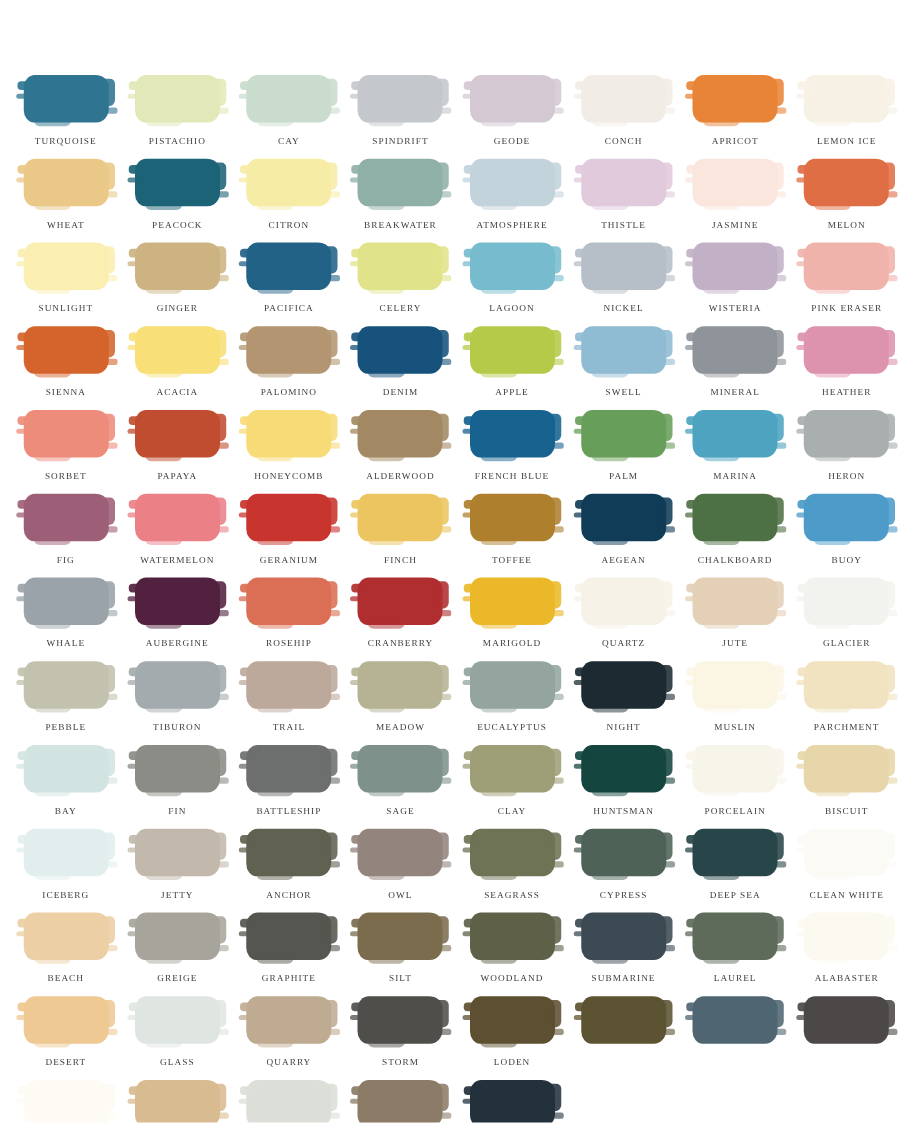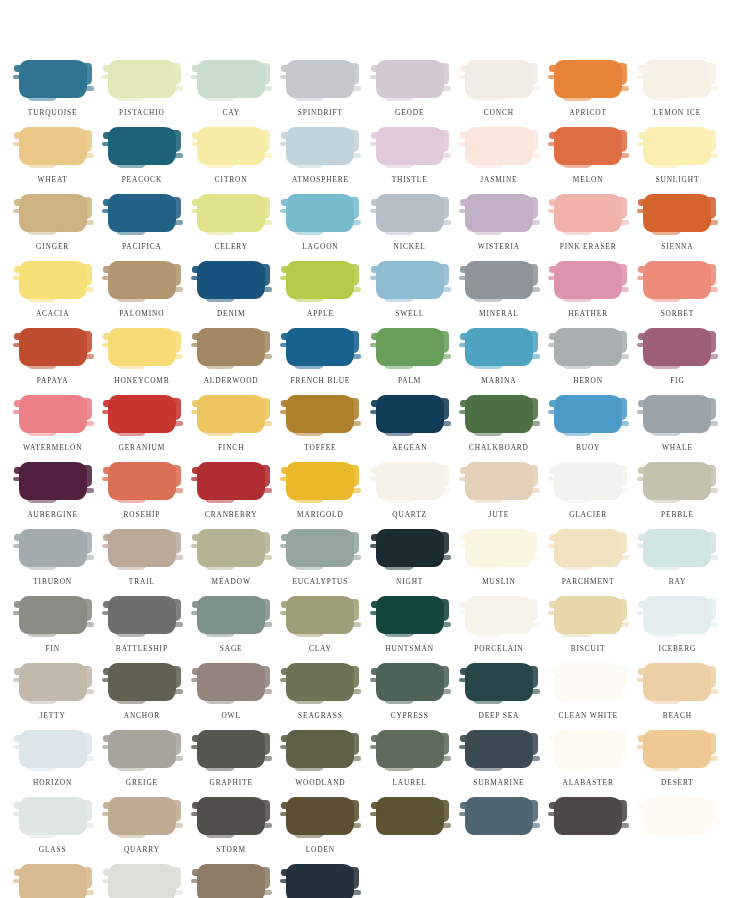--- a/index.html
+++ b/index.html
@@ -196,20 +196,28 @@
       </div>
       <div class="swatch-cell">
         <div class="swatch-paint" style="background: rgb(246, 236, 166);">
           <span class="wisp-a" style="background: rgb(246, 236, 166);"></span>
           <span class="wisp-b" style="background: rgb(246, 236, 166);"></span>
           <span class="wisp-c" style="background: rgb(246, 236, 166);"></span>
         </div>
         <div class="swatch-label">CITRON</div>
       </div>
       <div class="swatch-cell">
+        <div class="swatch-paint" style="background: rgb(143, 176, 167);">
+          <span class="wisp-a" style="background: rgb(143, 176, 167);"></span>
+          <span class="wisp-b" style="background: rgb(143, 176, 167);"></span>
+          <span class="wisp-c" style="background: rgb(143, 176, 167);"></span>
+        </div>
+        <div class="swatch-label">BREAKWATER</div>
+      </div>
+      <div class="swatch-cell">
         <div class="swatch-paint" style="background: rgb(195, 211, 220);">
           <span class="wisp-a" style="background: rgb(195, 211, 220);"></span>
           <span class="wisp-b" style="background: rgb(195, 211, 220);"></span>
           <span class="wisp-c" style="background: rgb(195, 211, 220);"></span>
         </div>
         <div class="swatch-label">ATMOSPHERE</div>
       </div>
       <div class="swatch-cell">
         <div class="swatch-paint" style="background: rgb(224, 202, 219);">
           <span class="wisp-a" style="background: rgb(224, 202, 219);"></span>
@@ -748,68 +756,68 @@
       </div>
       <div class="swatch-cell">
         <div class="swatch-paint" style="background: rgb(236, 207, 164);">
           <span class="wisp-a" style="background: rgb(236, 207, 164);"></span>
           <span class="wisp-b" style="background: rgb(236, 207, 164);"></span>
           <span class="wisp-c" style="background: rgb(236, 207, 164);"></span>
         </div>
         <div class="swatch-label">BEACH</div>
       </div>
       <div class="swatch-cell">
-        <div class="swatch-paint" style="background: rgb(220, 229, 234);">
-          <span class="wisp-a" style="background: rgb(220, 229, 234);"></span>
-          <span class="wisp-b" style="background: rgb(220, 229, 234);"></span>
-          <span class="wisp-c" style="background: rgb(220, 229, 234);"></span>
-        </div>
-        <div class="swatch-label">HORIZON</div>
-      </div>
-      <div class="swatch-cell">
         <div class="swatch-paint" style="background: rgb(167, 165, 155);">
           <span class="wisp-a" style="background: rgb(167, 165, 155);"></span>
           <span class="wisp-b" style="background: rgb(167, 165, 155);"></span>
           <span class="wisp-c" style="background: rgb(167, 165, 155);"></span>
         </div>
         <div class="swatch-label">GREIGE</div>
       </div>
       <div class="swatch-cell">
         <div class="swatch-paint" style="background: rgb(85, 86, 79);">
           <span class="wisp-a" style="background: rgb(85, 86, 79);"></span>
           <span class="wisp-b" style="background: rgb(85, 86, 79);"></span>
           <span class="wisp-c" style="background: rgb(85, 86, 79);"></span>
         </div>
         <div class="swatch-label">GRAPHITE</div>
       </div>
       <div class="swatch-cell">
+        <div class="swatch-paint" style="background: rgb(123, 108, 78);">
+          <span class="wisp-a" style="background: rgb(123, 108, 78);"></span>
+          <span class="wisp-b" style="background: rgb(123, 108, 78);"></span>
+          <span class="wisp-c" style="background: rgb(123, 108, 78);"></span>
+        </div>
+        <div class="swatch-label">SILT</div>
+      </div>
+      <div class="swatch-cell">
         <div class="swatch-paint" style="background: rgb(94, 97, 72);">
           <span class="wisp-a" style="background: rgb(94, 97, 72);"></span>
           <span class="wisp-b" style="background: rgb(94, 97, 72);"></span>
           <span class="wisp-c" style="background: rgb(94, 97, 72);"></span>
         </div>
         <div class="swatch-label">WOODLAND</div>
       </div>
       <div class="swatch-cell">
+        <div class="swatch-paint" style="background: rgb(59, 74, 83);">
+          <span class="wisp-a" style="background: rgb(59, 74, 83);"></span>
+          <span class="wisp-b" style="background: rgb(59, 74, 83);"></span>
+          <span class="wisp-c" style="background: rgb(59, 74, 83);"></span>
+        </div>
+        <div class="swatch-label">SUBMARINE</div>
+      </div>
+      <div class="swatch-cell">
         <div class="swatch-paint" style="background: rgb(94, 106, 90);">
           <span class="wisp-a" style="background: rgb(94, 106, 90);"></span>
           <span class="wisp-b" style="background: rgb(94, 106, 90);"></span>
           <span class="wisp-c" style="background: rgb(94, 106, 90);"></span>
         </div>
         <div class="swatch-label">LAUREL</div>
       </div>
       <div class="swatch-cell">
-        <div class="swatch-paint" style="background: rgb(59, 74, 83);">
-          <span class="wisp-a" style="background: rgb(59, 74, 83);"></span>
-          <span class="wisp-b" style="background: rgb(59, 74, 83);"></span>
-          <span class="wisp-c" style="background: rgb(59, 74, 83);"></span>
-        </div>
-        <div class="swatch-label">SUBMARINE</div>
-      </div>
-      <div class="swatch-cell">
         <div class="swatch-paint" style="background: rgb(252, 250, 240);">
           <span class="wisp-a" style="background: rgb(252, 250, 240);"></span>
           <span class="wisp-b" style="background: rgb(252, 250, 240);"></span>
           <span class="wisp-c" style="background: rgb(252, 250, 240);"></span>
         </div>
         <div class="swatch-label">ALABASTER</div>
       </div>
       <div class="swatch-cell">
         <div class="swatch-paint" style="background: rgb(238, 201, 147);">
           <span class="wisp-a" style="background: rgb(238, 201, 147);"></span>

